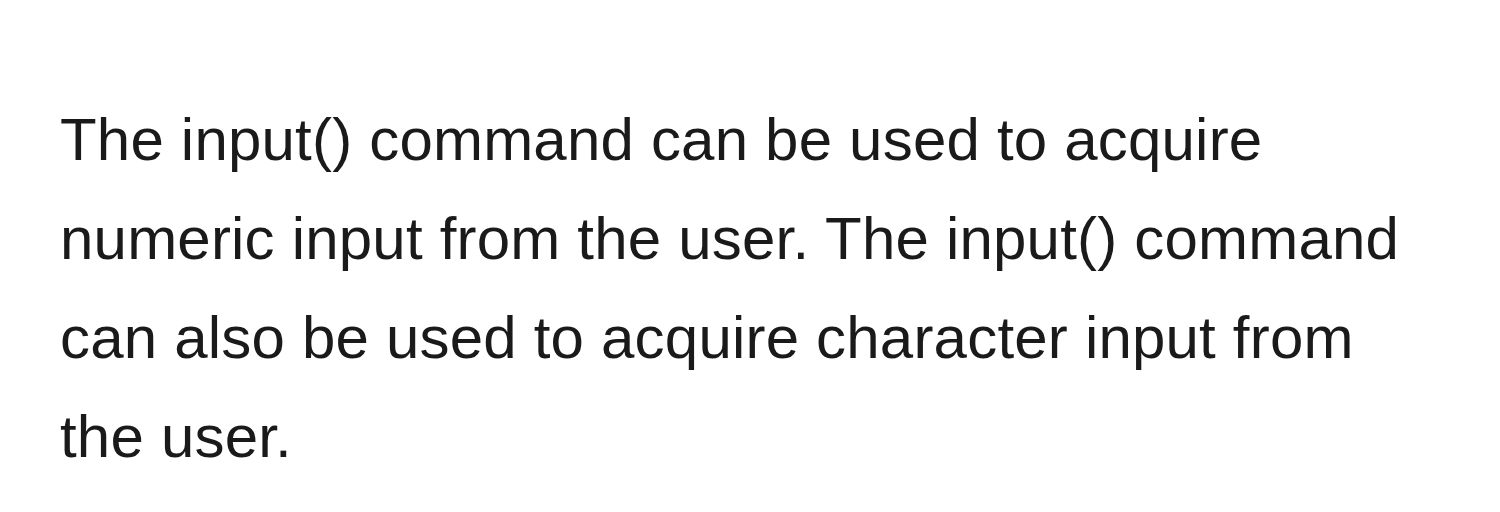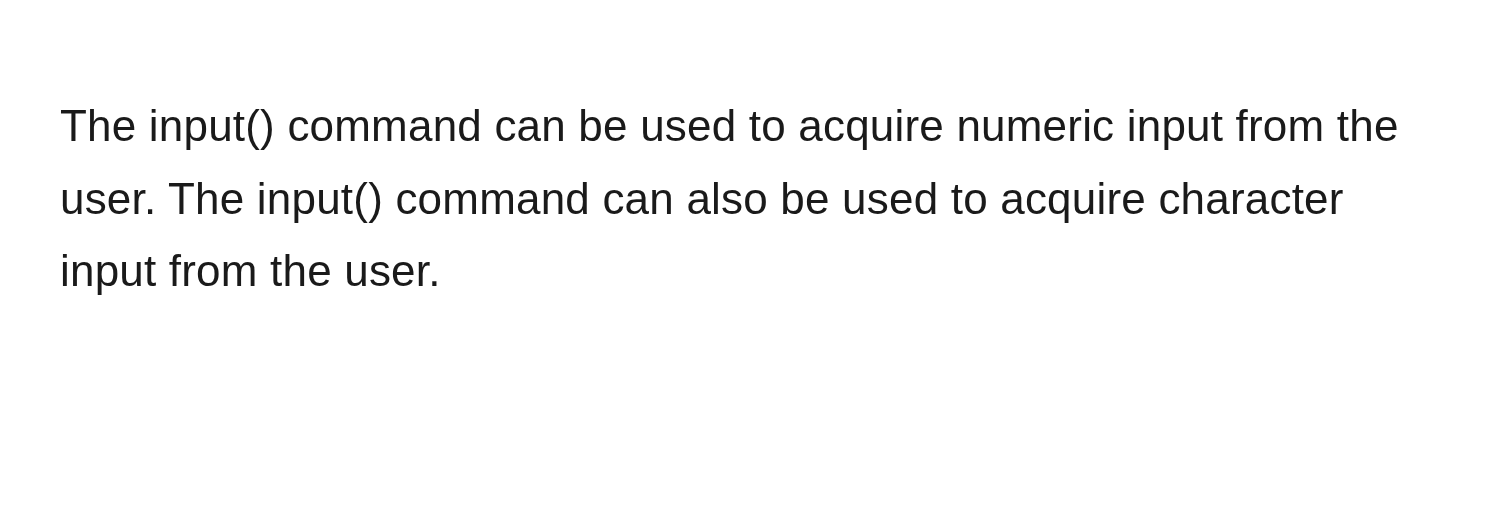--- a/index.html
+++ b/index.html
@@ -8,21 +8,21 @@
       box-sizing: border-box;
     }
     body {
       width: 1500px;
       height: 512px;
       background: #ffffff;
       font-family: -apple-system, BlinkMacSystemFont, "Segoe UI", Helvetica, Arial, sans-serif;
       padding: 90px 60px 60px 60px;
     }
     .paragraph {
-      font-size: 44px;
+      font-size: 60px;
       line-height: 1.65;
       color: #1a1a1a;
       font-weight: 400;
       letter-spacing: 0.2px;
     }
   </style>
 </head>
 <body>
 
 <p class="paragraph">The input() command can be used to acquire numeric input from the user. The input() command can also be used to acquire character input from the user.</p>

